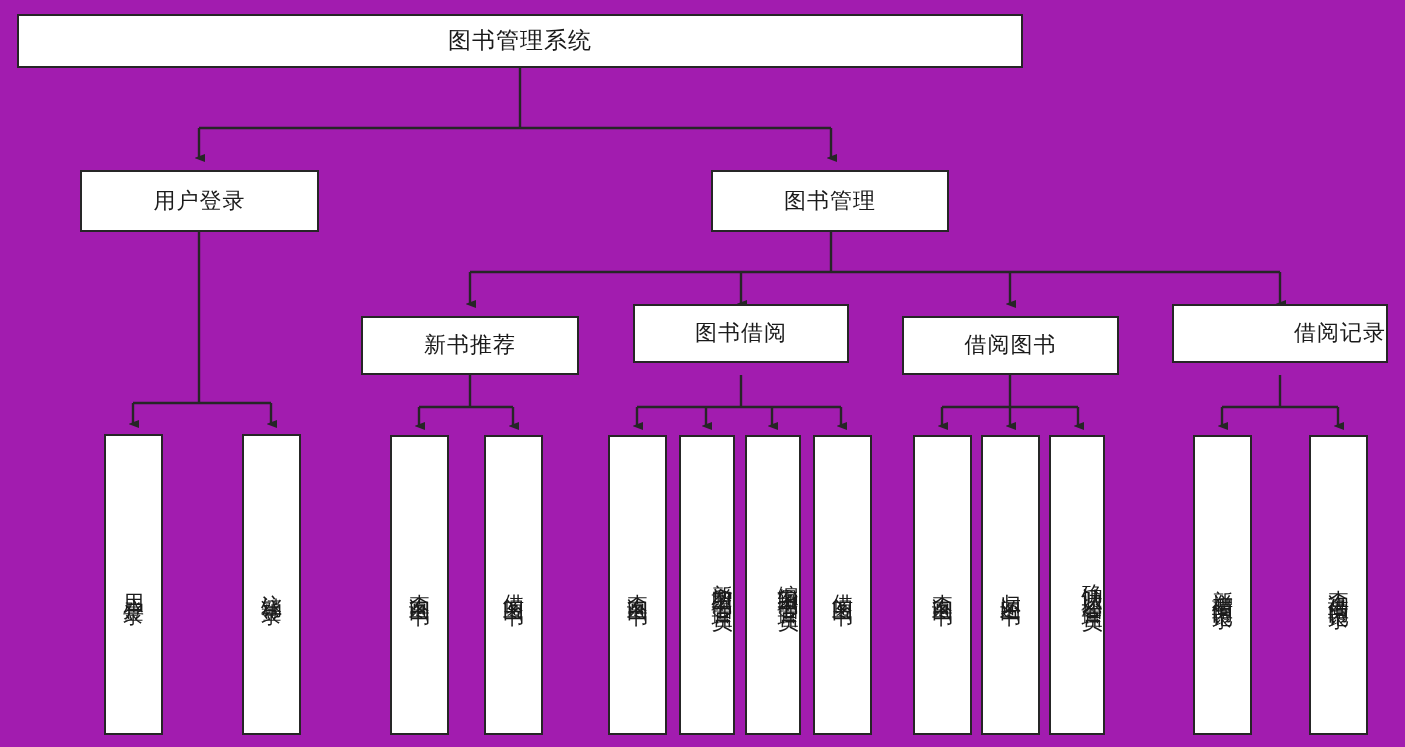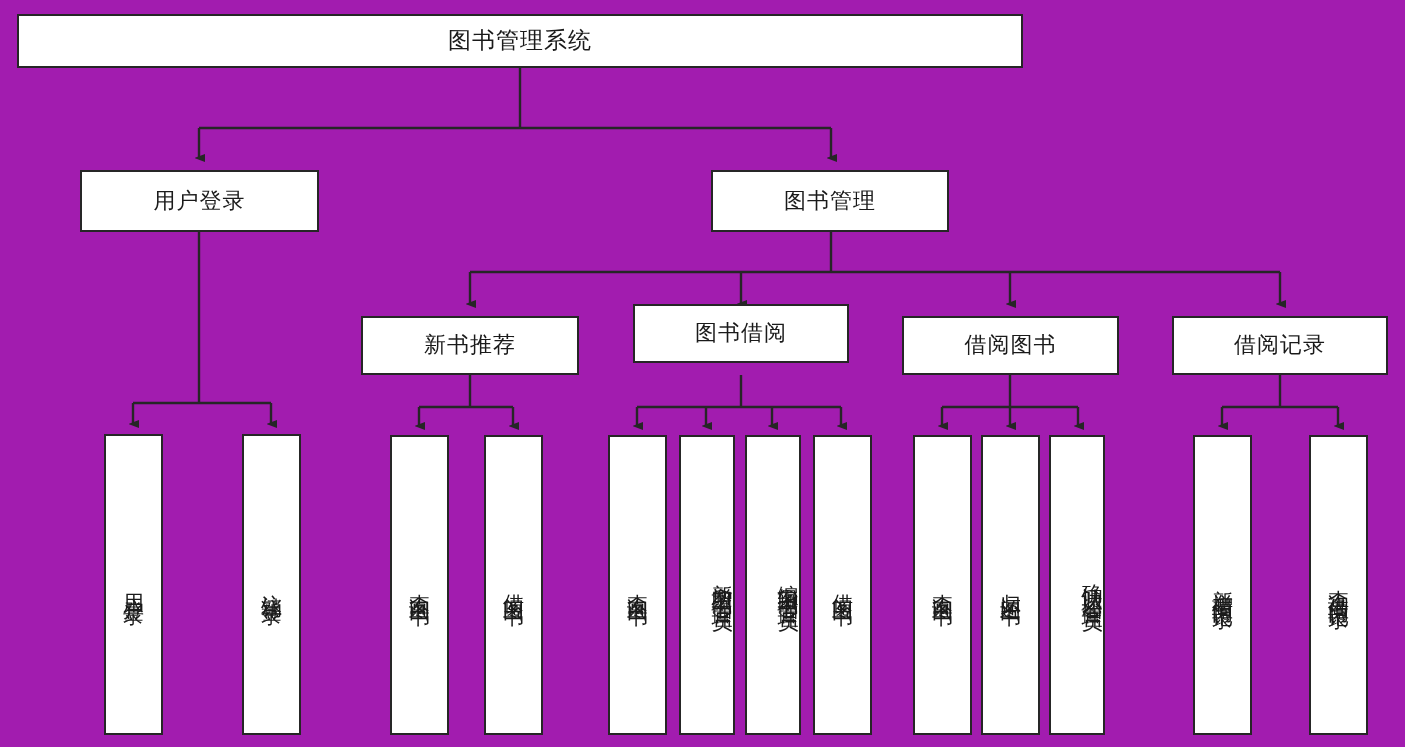--- a/index.html
+++ b/index.html
@@ -141,21 +141,21 @@
 
   <div class="node horiz" style="left:361px; top:316px; width:218px; height:59px;">
     <span>新书推荐</span>
   </div>
   <div class="node horiz" style="left:633px; top:304px; width:216px; height:59px;">
     <span>图书借阅</span>
   </div>
   <div class="node horiz" style="left:902px; top:316px; width:217px; height:59px;">
     <span>借阅图书</span>
   </div>
-  <div class="node horiz" style="left:1172px; top:316px; width:216px; height:59px;">
+  <div class="node horiz" style="left:1172px; top:304px; width:216px; height:59px;justify-content:flex-end;">
     <span>借阅记录</span>
   </div>
 
   <div class="node vert midalign" style="left:104px; top:434px; width:59px; height:301px;">
     <span class="vtext">用户登录</span>
   </div>
   <div class="node vert midalign" style="left:242px; top:434px; width:59px; height:301px;">
     <span class="vtext">注销登录</span>
   </div>
 

